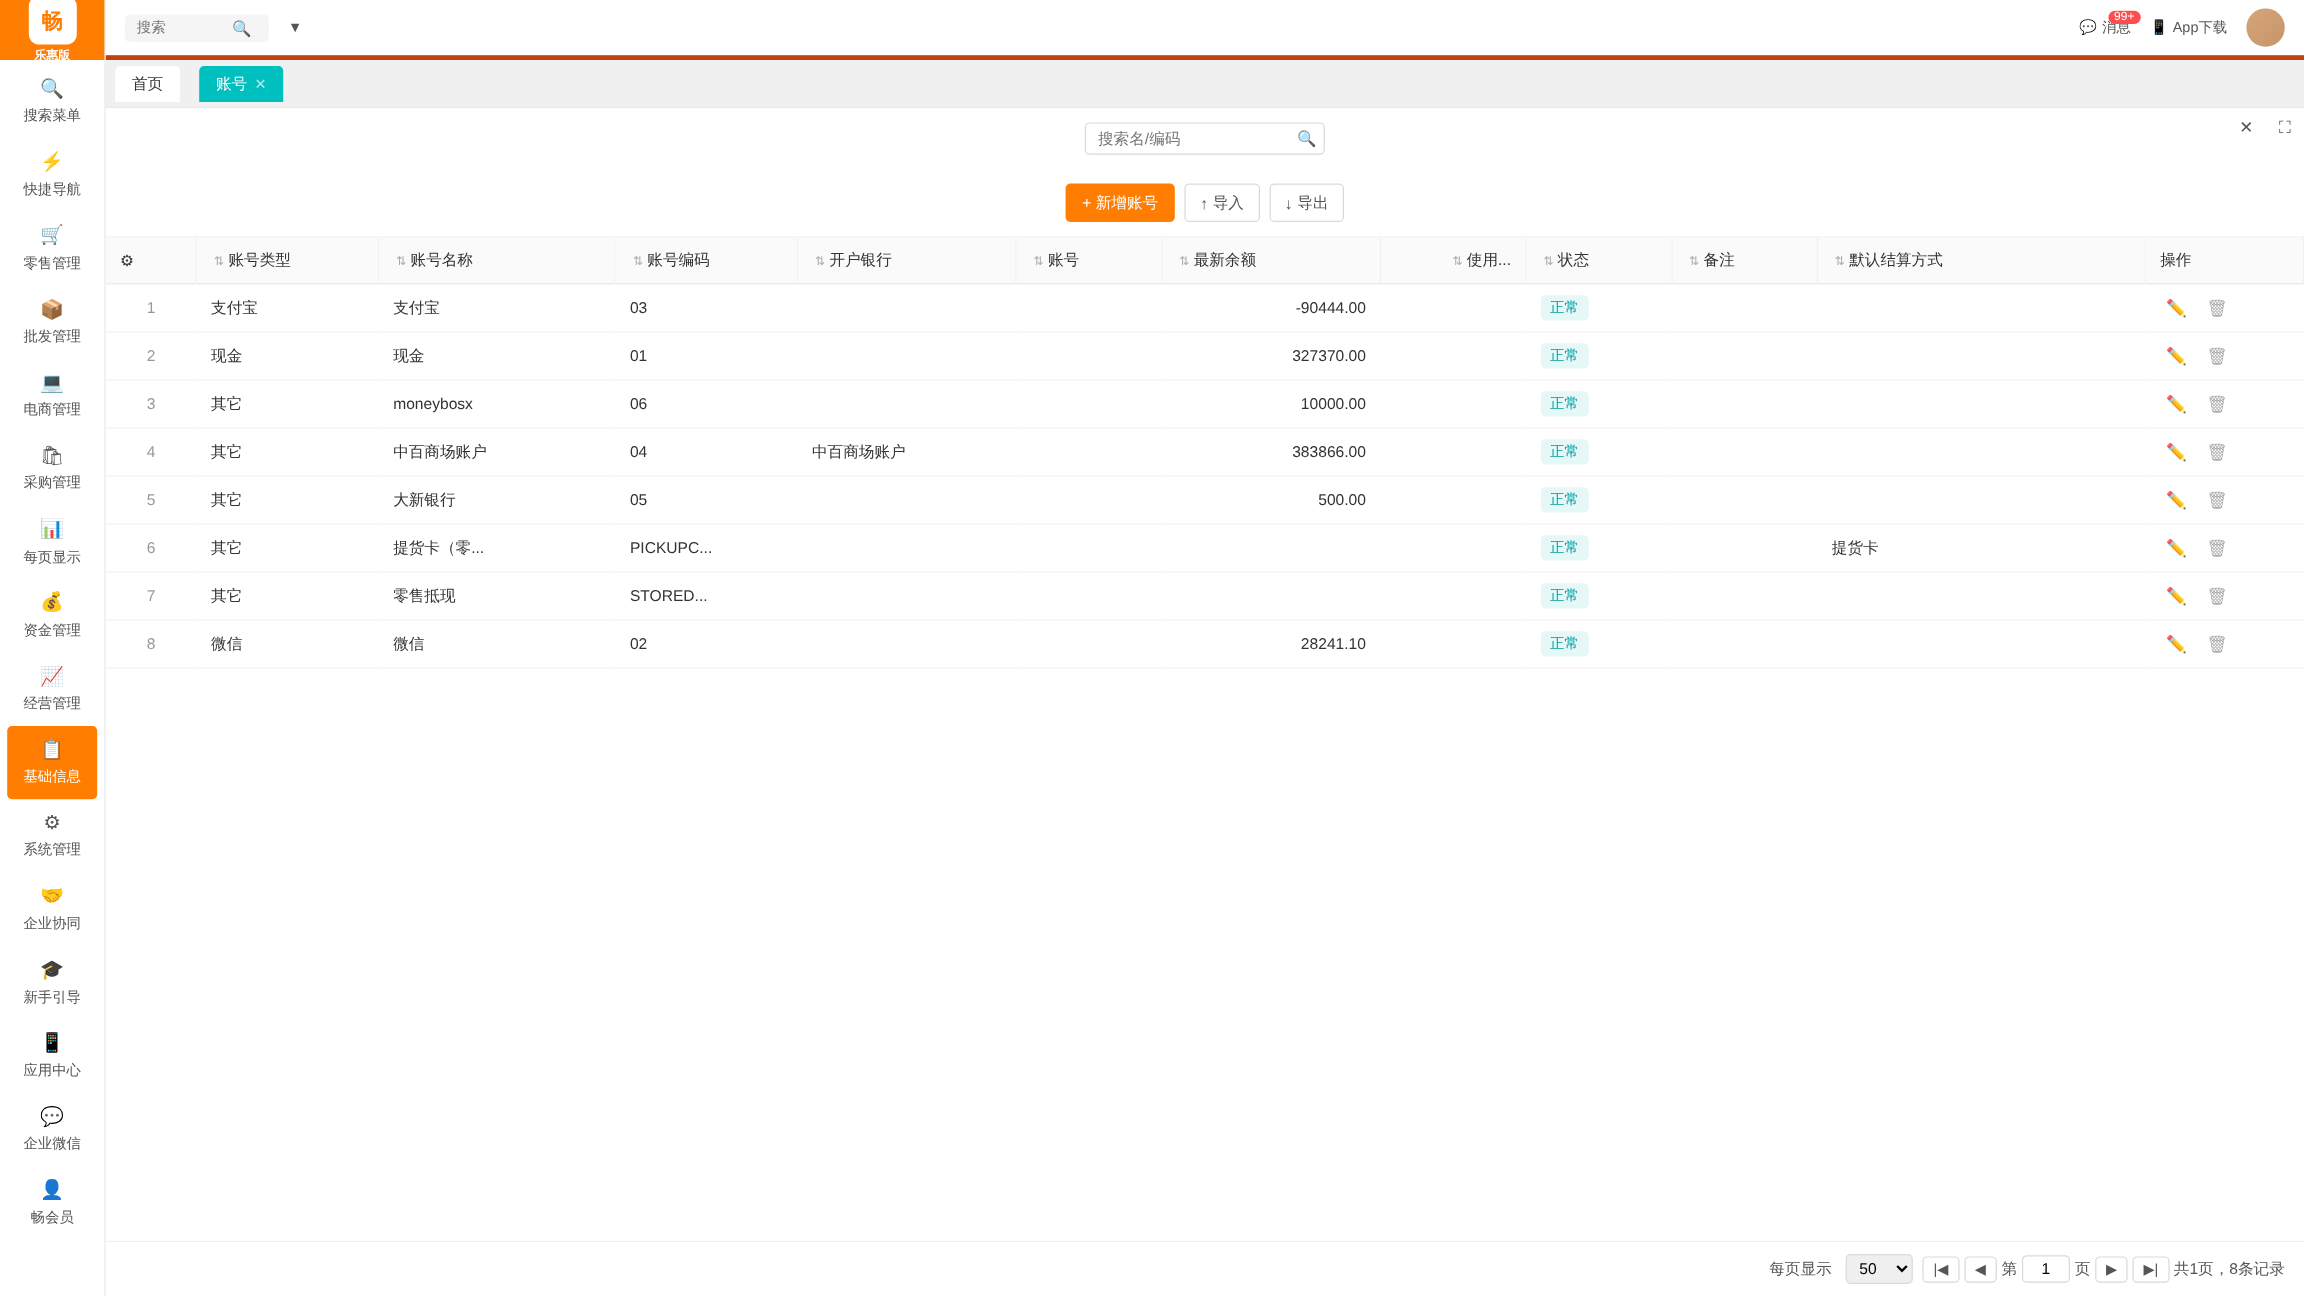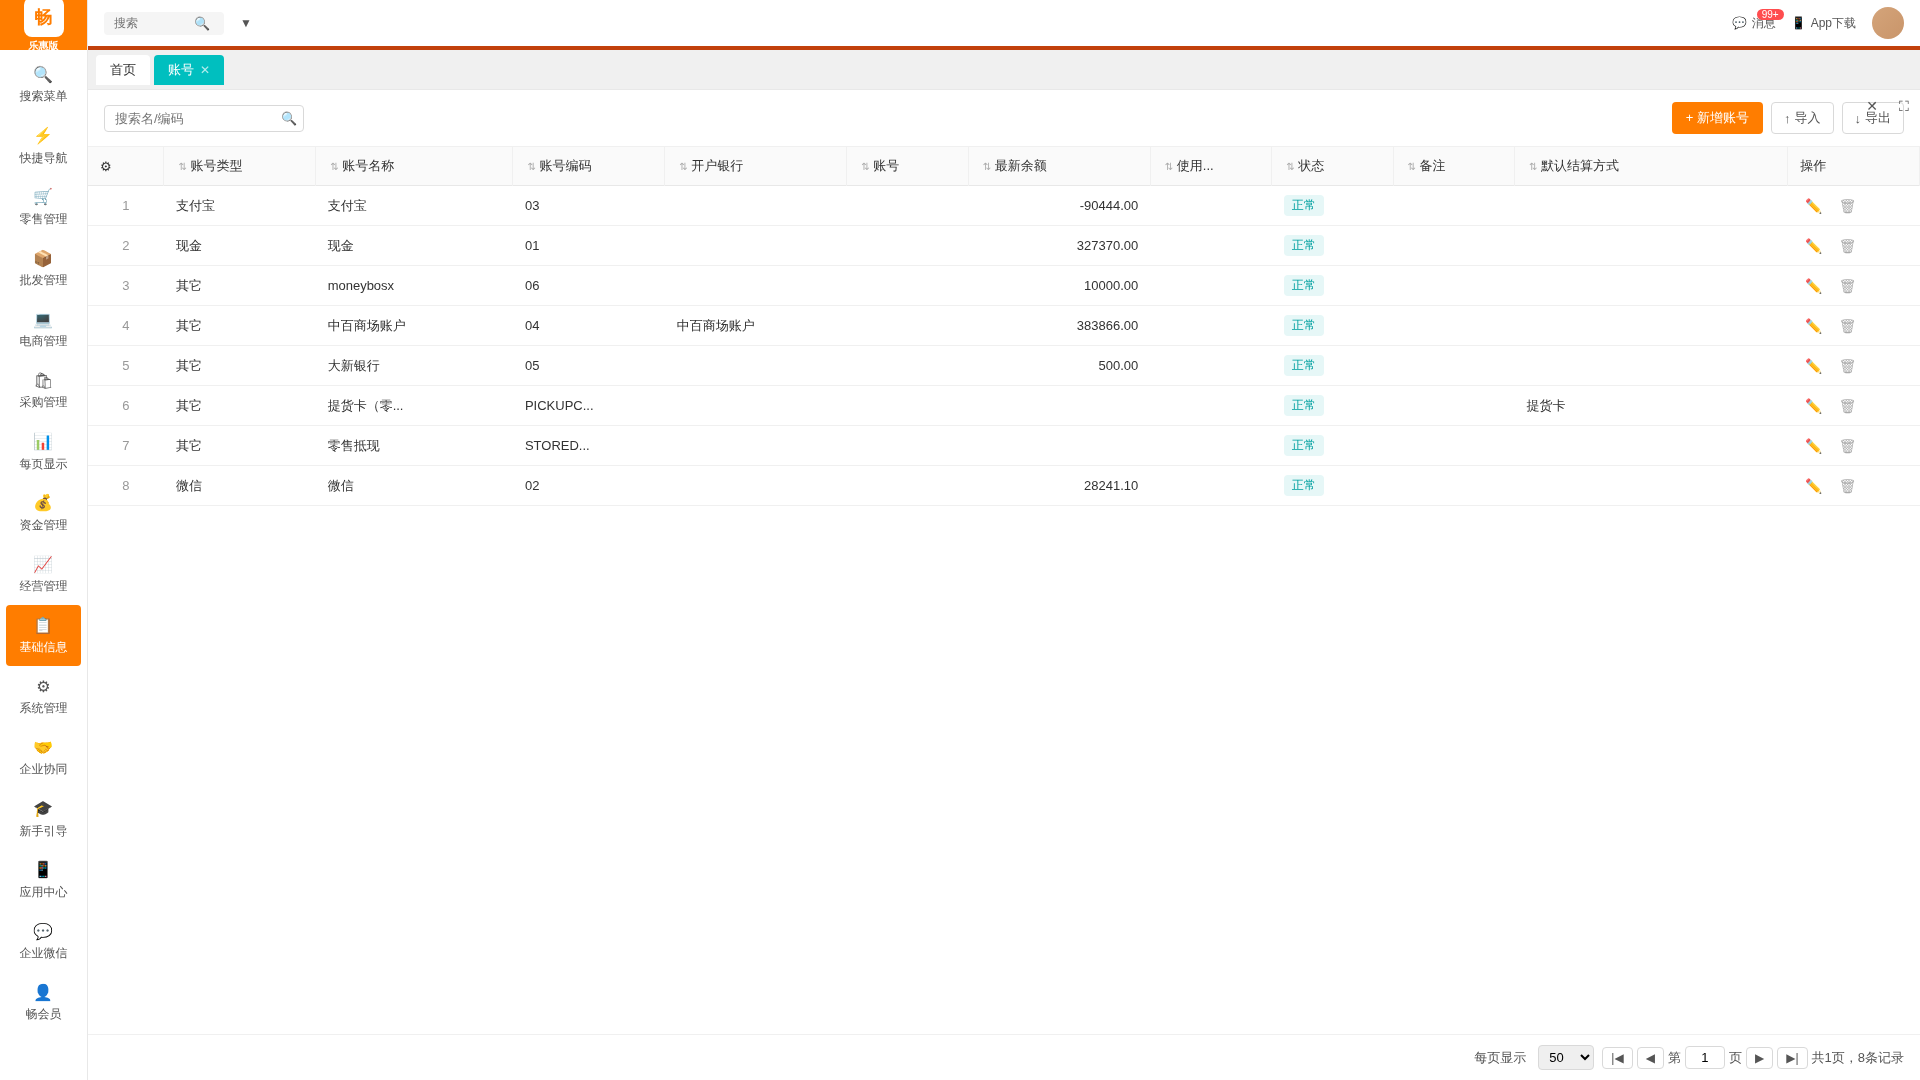--- a/index.html
+++ b/index.html
@@ -133,21 +133,21 @@
       overflow: hidden;
     }
 
     
     .tab-bar {
       height: 40px;
       background: #f0f0f0;
       display: flex;
       align-items: center;
       padding: 0 8px;
-      gap: 4px;
+      gap: 16px;
       border-bottom: 1px solid #e8e8e8;
     }
     .tab {
       display: flex;
       align-items: center;
       padding: 6px 14px;
       cursor: pointer;
       border-radius: 4px 4px 0 0;
       font-size: 13px;
       gap: 6px;
@@ -176,23 +176,24 @@
       flex-direction: column;
       overflow: hidden;
       position: relative;
     }
 
     
     .toolbar {
       display: flex;
       align-items: center;
       padding: 12px 16px;
-      gap: 8px;
+      gap: 24px;
       border-bottom: 1px solid #f0f0f0;
       justify-content: space-between;
+      flex-direction: column;
     }
     .toolbar-left {
       display: flex;
       align-items: center;
       gap: 8px;
     }
     .search-input-wrap {
       display: flex;
       align-items: center;
       border: 1px solid #d9d9d9;
@@ -360,21 +361,21 @@
       font-size: 14px;
     }
 
     .col-num { width: 50px; }
     .col-type { width: 100px; }
     .col-name { width: 130px; }
     .col-code { width: 100px; }
     .col-bank { width: 120px; }
     .col-account { width: 80px; }
     .col-balance { width: 120px; }
-    .col-use { width: 80px; }
+    .col-use { width: 80px; text-align: right; }
     .col-status { width: 80px; }
     .col-remark { width: 80px; }
     .col-settle { width: 180px; }
     .col-action { width: 80px; }
   </style>
 </head>
 <body>
 
 <div class="sidebar">
   <div class="sidebar-logo">

